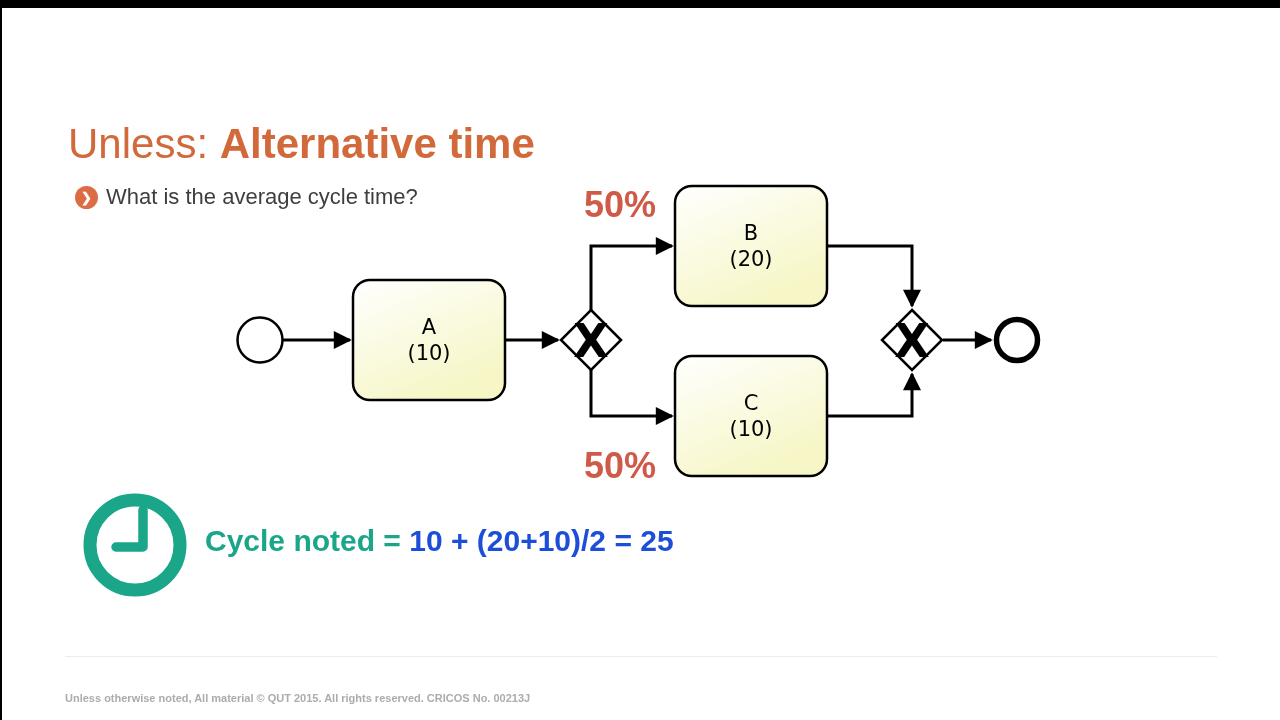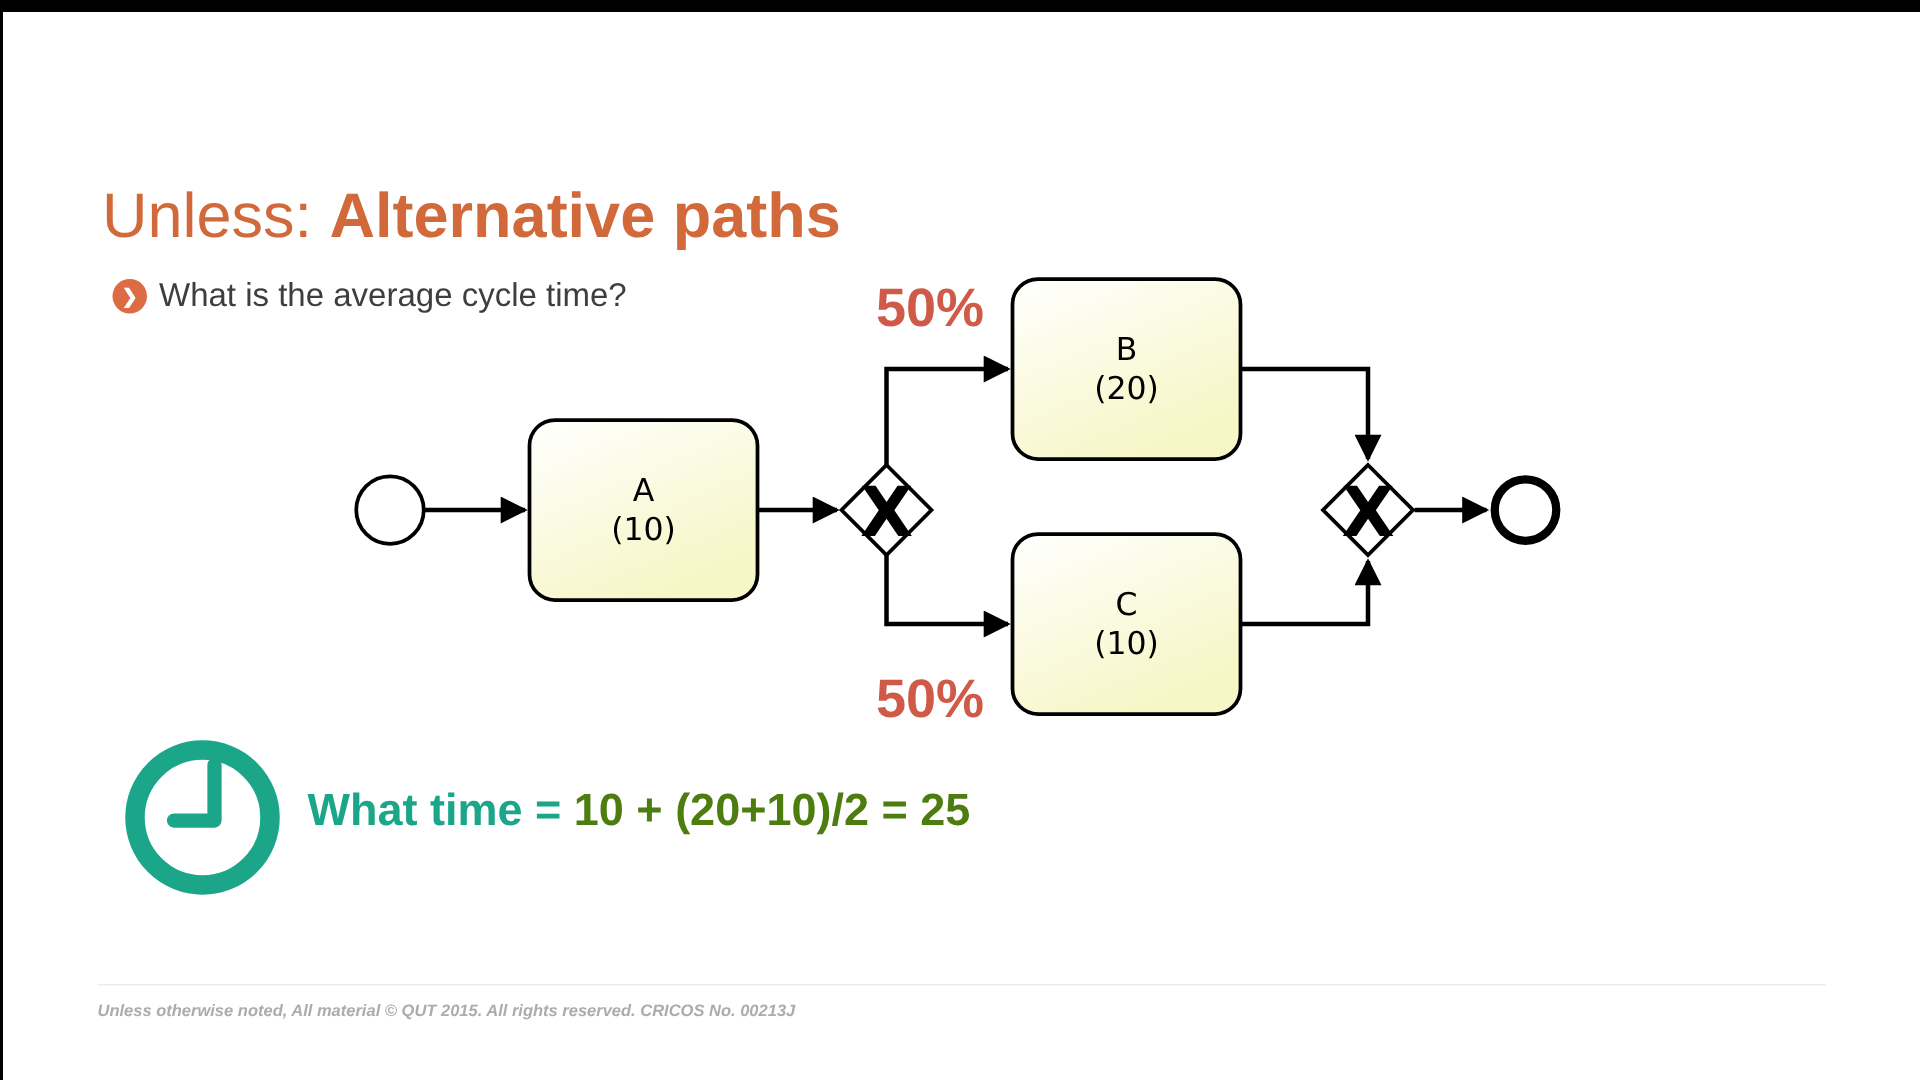--- a/index.html
+++ b/index.html
@@ -27,40 +27,40 @@
   .bullet-text { margin-left:8px; font-size:22px; color:#3E3E3E; white-space:nowrap; }
 
   .diagram-svg { position:absolute; left:0; top:0; width:1280px; height:720px; }
 
   .formula-clock { position:absolute; left:83px; top:493px; width:104px; height:104px; }
   .formula-text {
     position:absolute; left:205px; top:524px;
     font-size:30px; font-weight:700; white-space:nowrap;
   }
   .formula-label { color:#1BA68A; }
-  .formula-expr { color:#4d7c0f; }
+  .formula-expr { color:#1d4ed8; }
 
   .footer-divider { position:absolute; left:65px; top:656px; width:1152px; height:1px; background:#ECECEC; }
   .footer-text {
-    position:absolute; left:65px; top:668px;
-    font-size:11px; font-weight:700; color:#ACACAC; white-space:nowrap;font-style:italic;
+    position:absolute; left:65px; top:692px;
+    font-size:11px; font-weight:700; color:#ACACAC; white-space:nowrap;
   }
 
   svg text { font-family:"DejaVu Sans", sans-serif; }
   .task-label { font-size:21px; fill:#000; text-anchor:middle; }
   .gateway-x { font-size:46px; font-weight:700; fill:#000; text-anchor:middle; }
   .branch-label { font-size:36px; font-weight:700; fill:#CF5A47; font-family:"Liberation Sans", sans-serif; }
 </style>
 </head>
 <body>
 
 <div class="letterbox-top"></div>
 <div class="letterbox-left"></div>
 
-<h1 class="title"><span>Unless: </span><b>Alternative paths</b></h1>
+<h1 class="title"><span>Unless: </span><b>Alternative time</b></h1>
 
 <div class="bullet-row">
   <span class="bullet-icon">❯</span>
   <span class="bullet-text">What is the average cycle time?</span>
 </div>
 
 <svg class="diagram-svg" viewBox="0 0 1280 720" xmlns="http://www.w3.org/2000/svg">
   <defs>
     <linearGradient id="taskGrad" x1="0%" y1="0%" x2="55%" y2="100%">
       <stop offset="0%" stop-color="#FFFFFF"></stop>
@@ -113,16 +113,16 @@
   </g>
 
   <circle cx="1017" cy="340" r="20.5" fill="#fff" stroke="#000" stroke-width="5.5"></circle>
 </svg>
 
 <svg class="formula-clock" viewBox="0 0 104 104" xmlns="http://www.w3.org/2000/svg">
   <circle cx="52" cy="52" r="45" fill="#fff" stroke="#1BA68A" stroke-width="13"></circle>
   <path d="M60,17 V54 H33" fill="none" stroke="#1BA68A" stroke-width="9.5" stroke-linecap="round" stroke-linejoin="round"></path>
 </svg>
 
-<div class="formula-text"><span class="formula-label">What time = </span><span class="formula-expr">10 + (20+10)/2 = 25</span></div>
+<div class="formula-text"><span class="formula-label">Cycle noted = </span><span class="formula-expr">10 + (20+10)/2 = 25</span></div>
 
 <div class="footer-divider"></div>
 <div class="footer-text">Unless otherwise noted, All material © QUT 2015. All rights reserved. CRICOS No. 00213J</div>
 
 </body></html>

